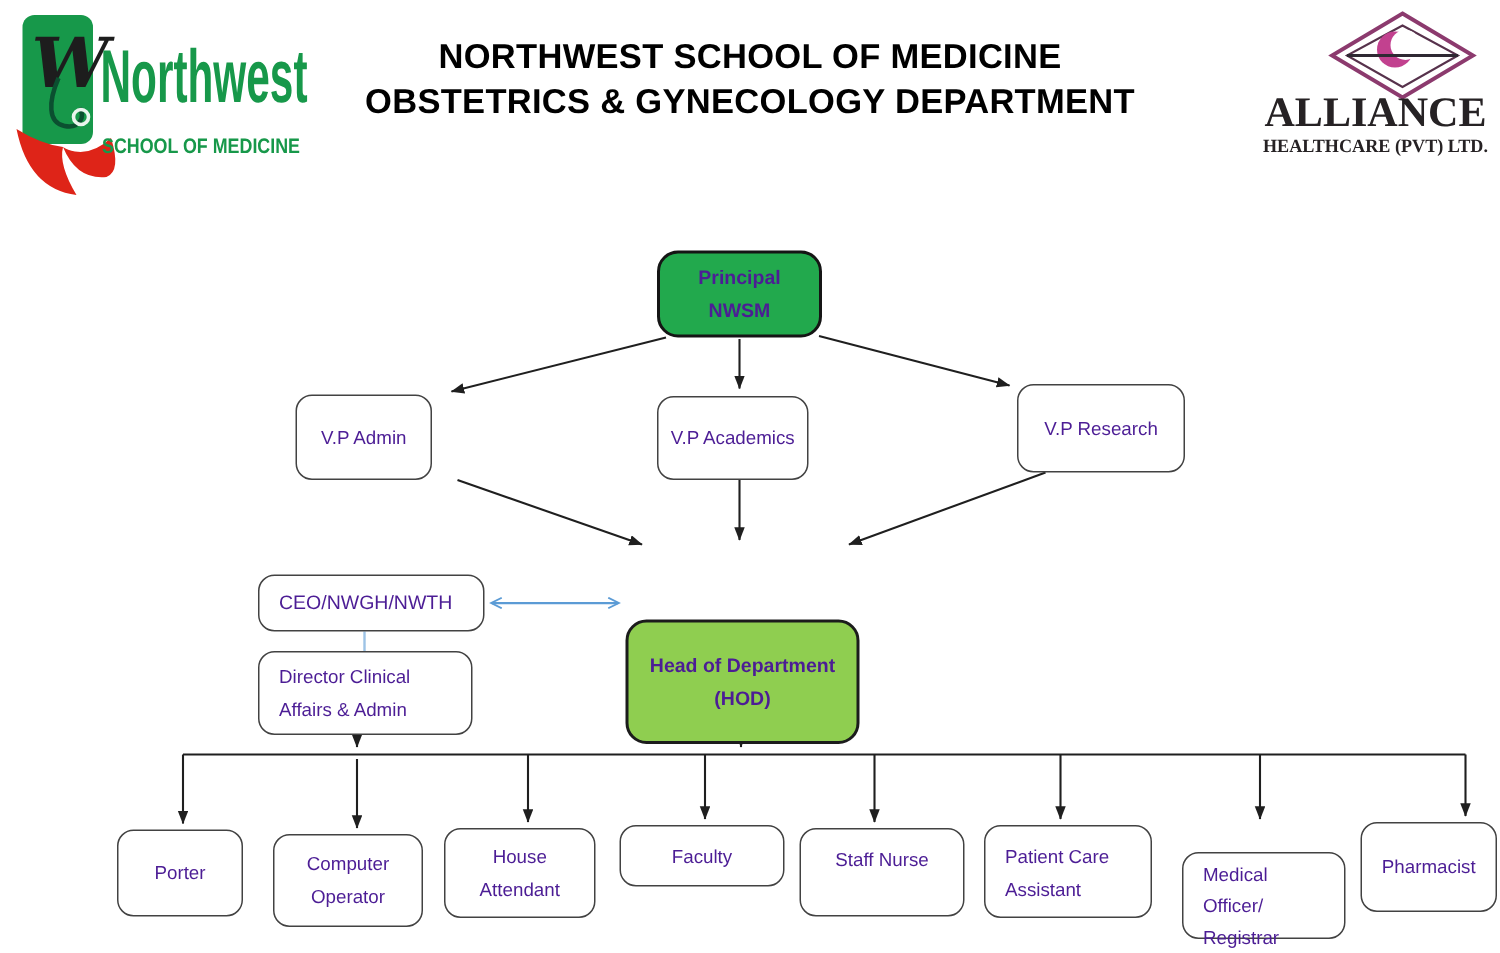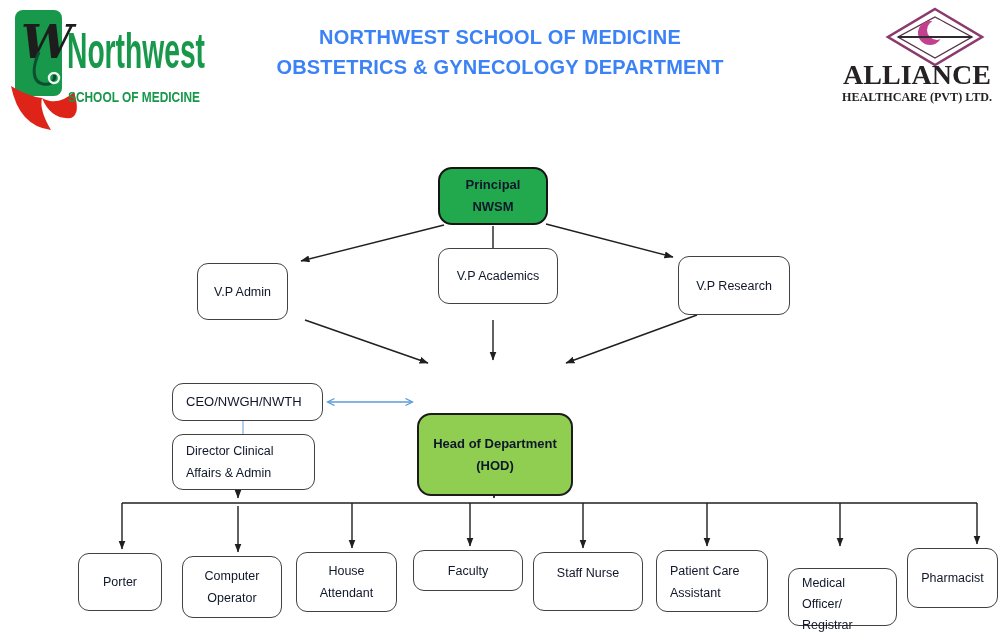--- a/index.html
+++ b/index.html
@@ -2,28 +2,28 @@
 <html><head>
 <meta charset="utf-8">
 <style>
   html,body{margin:0;padding:0;background:#fff;}
   .stage{
     position:relative;width:1000px;height:635px;background:#ffffff;
     font-family:"Liberation Sans",sans-serif;overflow:hidden;
   }
   .title{
     position:absolute;left:240px;top:22px;width:520px;text-align:center;
-    font-weight:bold;font-size:20px;line-height:30px;color:#3b82f6;letter-spacing:.2px;
+    font-weight:bold;font-size:23px;line-height:30px;color:#000000;letter-spacing:.2px;
   }
   svg.overlay{position:absolute;left:0;top:0;width:1000px;height:635px;}
   .node{
     position:absolute;box-sizing:border-box;background:#fff;
     border:1.4px solid #424242;border-radius:11px;
     display:flex;flex-direction:column;justify-content:center;align-items:center;
-    font-size:12.5px;line-height:22px;color:#0f172a;text-align:center;
+    font-size:12.5px;line-height:22px;color:#4c1d95;text-align:center;
   }
   .node.green-dark{background:#22A94D;border:2px solid #151515;border-radius:14px;font-weight:bold;font-size:13px;}
   .node.green-light{background:#8FCE50;border:2px solid #1c1c1c;border-radius:14px;font-weight:bold;font-size:13px;margin-top:48px;}
   .node.align-left{align-items:flex-start;text-align:center;padding-left:13px;}
   .node.align-top{justify-content:flex-start;padding-top:9px;}
   .node.tight{line-height:21px;padding-top:4px;}
   .logo-left{position:absolute;left:5px;top:4px;}
   .logo-right{position:absolute;left:833px;top:3px;}
 </style>
 </head>
@@ -93,21 +93,21 @@
 
   <div class="node green-dark" style="left:438px;top:167px;width:110px;height:58px">
     <span>Principal</span>
     <span>NWSM</span>
   </div>
 
   <div class="node" style="left:197px;top:263px;width:91px;height:57px">
     <span>V.P Admin</span>
   </div>
 
-  <div class="node" style="left:438px;top:248px;width:120px;height:56px">
+  <div class="node" style="left:438px;top:264px;width:101px;height:56px">
     <span>V.P Academics</span>
   </div>
 
   <div class="node" style="left:678px;top:256px;width:112px;height:59px">
     <span>V.P Research</span>
   </div>
 
   <div class="node align-left" style="left:172px;top:383px;width:151px;height:38px;font-size:13px">
     <span>CEO/NWGH/NWTH</span>
   </div>

